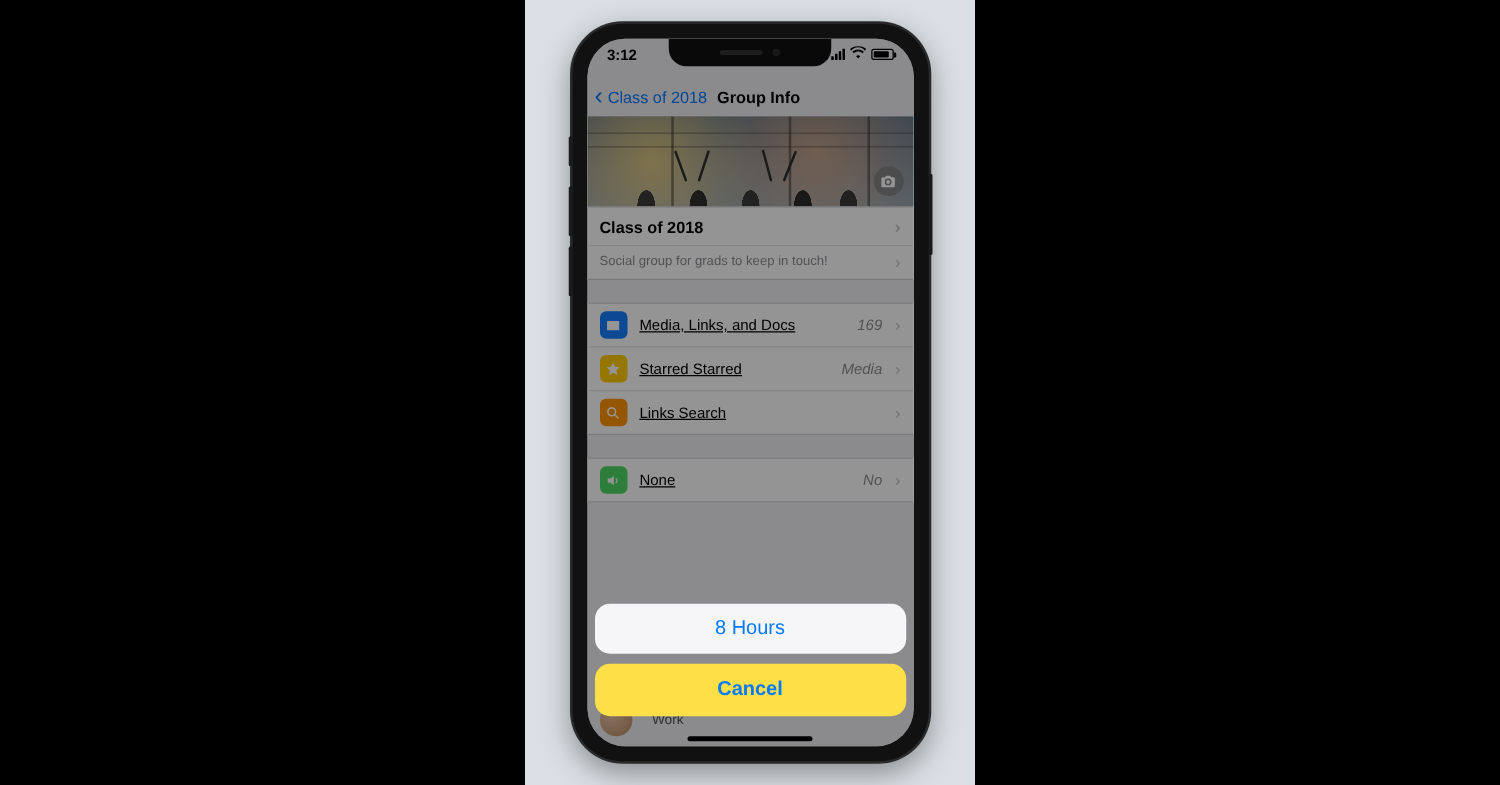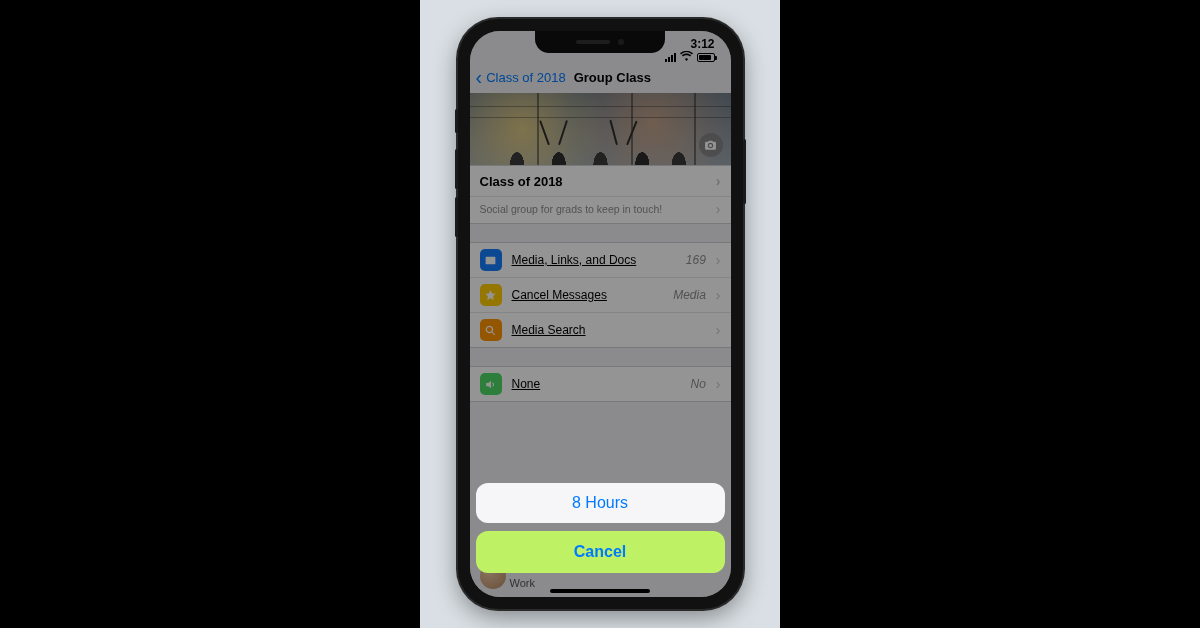--- a/index.html
+++ b/index.html
@@ -25,22 +25,22 @@
   .notch {
     position: absolute; top: 0; left: 50%; transform: translateX(-50%);
     width: 130px; height: 22px; background: #111; border-radius: 0 0 14px 14px; z-index: 50;
     display:flex; align-items:center; justify-content:center; gap:8px;
   }
   .notch .speaker{ width:34px; height:4px; border-radius:2px; background:#333;}
   .notch .cam{ width:6px; height:6px; border-radius:50%; background:#2c2c2c;}
 
   .statusbar {
     position: absolute; top: 0; left: 0; right: 0; height: 30px; padding: 6px 16px 0;
-    display: flex; justify-content: space-between; align-items: flex-end; font-size: 12px; font-weight: 600;
-    z-index: 40; color:#000;flex-direction:column;
+    display: flex; justify-content: space-between; align-items: flex-start; font-size: 12px; font-weight: 600;
+    z-index: 40; color:#000;
   }
   .statusbar .right { display: flex; align-items: center; gap: 4px; }
   .sig { display:inline-flex; align-items:flex-end; gap:1px; }
   .sig i{ width:2px; background:#000; display:inline-block;}
   .sig i:nth-child(1){height:3px}.sig i:nth-child(2){height:5px}.sig i:nth-child(3){height:7px}.sig i:nth-child(4){height:9px}
   .wifi { font-size:11px; }
   .batt { width:18px; height:9px; border:1px solid #000; border-radius:2px; position:relative;}
   .batt:after{content:"";position:absolute;right:-3px;top:2px;width:2px;height:4px;background:#000;border-radius:0 1px 1px 0;}
   .batt i{position:absolute;left:1px;top:1px;bottom:1px;width:12px;background:#000;border-radius:1px;}
 
@@ -97,21 +97,21 @@
   .row.name { font-weight:600; font-size:13px; }
   .row.desc { color:#8e8e93; font-size:10.5px; min-height:24px; padding-top:4px; padding-bottom:6px;gap:24px;}
 
   .icn { width:22px; height:22px; border-radius:5px; display:flex; align-items:center; justify-content:center; flex-shrink:0;}
   .icn svg{ width:13px; height:13px; fill:#fff;}
   .icn.media{ background:#157efb;}
   .icn.star { background:#ffcc00;}
   .icn.search{ background:#ff9500;}
   .icn.mute { background:#4cd964;}
 
-  .participant-peek{ position:absolute; left:10px; bottom:8px; display:flex; align-items:flex-end; gap:4px;}
+  .participant-peek{ position:absolute; left:10px; bottom:8px; display:flex; align-items:center; gap:16px;}
   .participant-peek .ava{ width:26px; height:26px; border-radius:50%; background: radial-gradient(circle at 35% 30%, #e9c7a8, #b98a63);}
   .participant-peek .txt{ font-size:11px; color:#555;}
 
   .home-ind{ position:absolute; bottom:4px; left:50%; transform:translateX(-50%); width:100px; height:4px; border-radius:3px; background:#000; z-index:60;}
 
   
   .dim {
     position:absolute; inset:0; background:rgba(0,0,0,.42); z-index:70;
   }
 
@@ -121,21 +121,21 @@
   }
   .sheet .group{
     background: rgba(248,248,250,.98); border-radius:12px; overflow:hidden; margin-bottom:8px;
   }
   .sheet .opt{
     text-align:center; padding:11px 8px; font-size:16px; color:#007aff;
     border-top:0.5px solid rgba(60,60,67,.2);
   }
   .sheet .group .opt:first-child{ border-top:none;}
   .sheet .cancel{
-    background:#bef264; border-radius:12px; text-align:center; padding:12px 8px;
+    background:#fde047; border-radius:12px; text-align:center; padding:12px 8px;
     font-size:16px; font-weight:600; color:#007aff;
   }
 </style>
 </head>
 <body>
 
 <div class="stage">
   <div class="grey-bg"></div>
 
   <div class="phone">
@@ -167,21 +167,21 @@
           </span>
           <span class="batt">
               <i></i>
             </span>
         </span>
       </div>
 
       <div class="navbar">
         <span class="chev">‹</span>
         <span class="back">Class of 2018</span>
-        <span class="title">Group Class</span>
+        <span class="title">Group Info</span>
       </div>
 
       <div class="content">
 
         <div class="hero">
           <span class="pole p1"></span>
             <span class="pole p2"></span>
             <span class="pole p3"></span>
           <span class="wire w1"></span>
             <span class="wire w2"></span>
@@ -221,32 +221,32 @@
             <span class="spacer"></span>
             <span class="value">169</span>
             <span class="disc">›</span>
           </div>
           <div class="row">
             <span class="icn star">
               <svg viewBox="0 0 24 24">
                   <path d="M12 2l2.9 6.3 6.9.6-5.2 4.6 1.6 6.8L12 16.9 5.8 20.3l1.6-6.8L2.2 8.9l6.9-.6L12 2z"></path>
                 </svg>
             </span>
-            <span class="label">Cancel Messages</span>
+            <span class="label">Starred Starred</span>
             <span class="spacer"></span>
             <span class="value">Media</span>
             <span class="disc">›</span>
           </div>
           <div class="row">
             <span class="icn search">
               <svg viewBox="0 0 24 24">
                   <path d="M10 3a7 7 0 0 1 5.6 11.2l5.1 5.1-1.4 1.4-5.1-5.1A7 7 0 1 1 10 3zm0 2.4A4.6 4.6 0 1 0 10 14.6 4.6 4.6 0 0 0 10 5.4z"></path>
                 </svg>
             </span>
-            <span class="label">Media Search</span>
+            <span class="label">Links Search</span>
             <span class="spacer"></span>
             <span class="disc">›</span>
           </div>
         </div>
 
         <div class="section">
           <div class="row">
             <span class="icn mute">
               <svg viewBox="0 0 24 24">
                   <path d="M4 9h4l5-4v14l-5-4H4V9zm12.5-1.2a6 6 0 0 1 0 8.4l-1.2-1.2a4.3 4.3 0 0 0 0-6l1.2-1.2z"></path>

